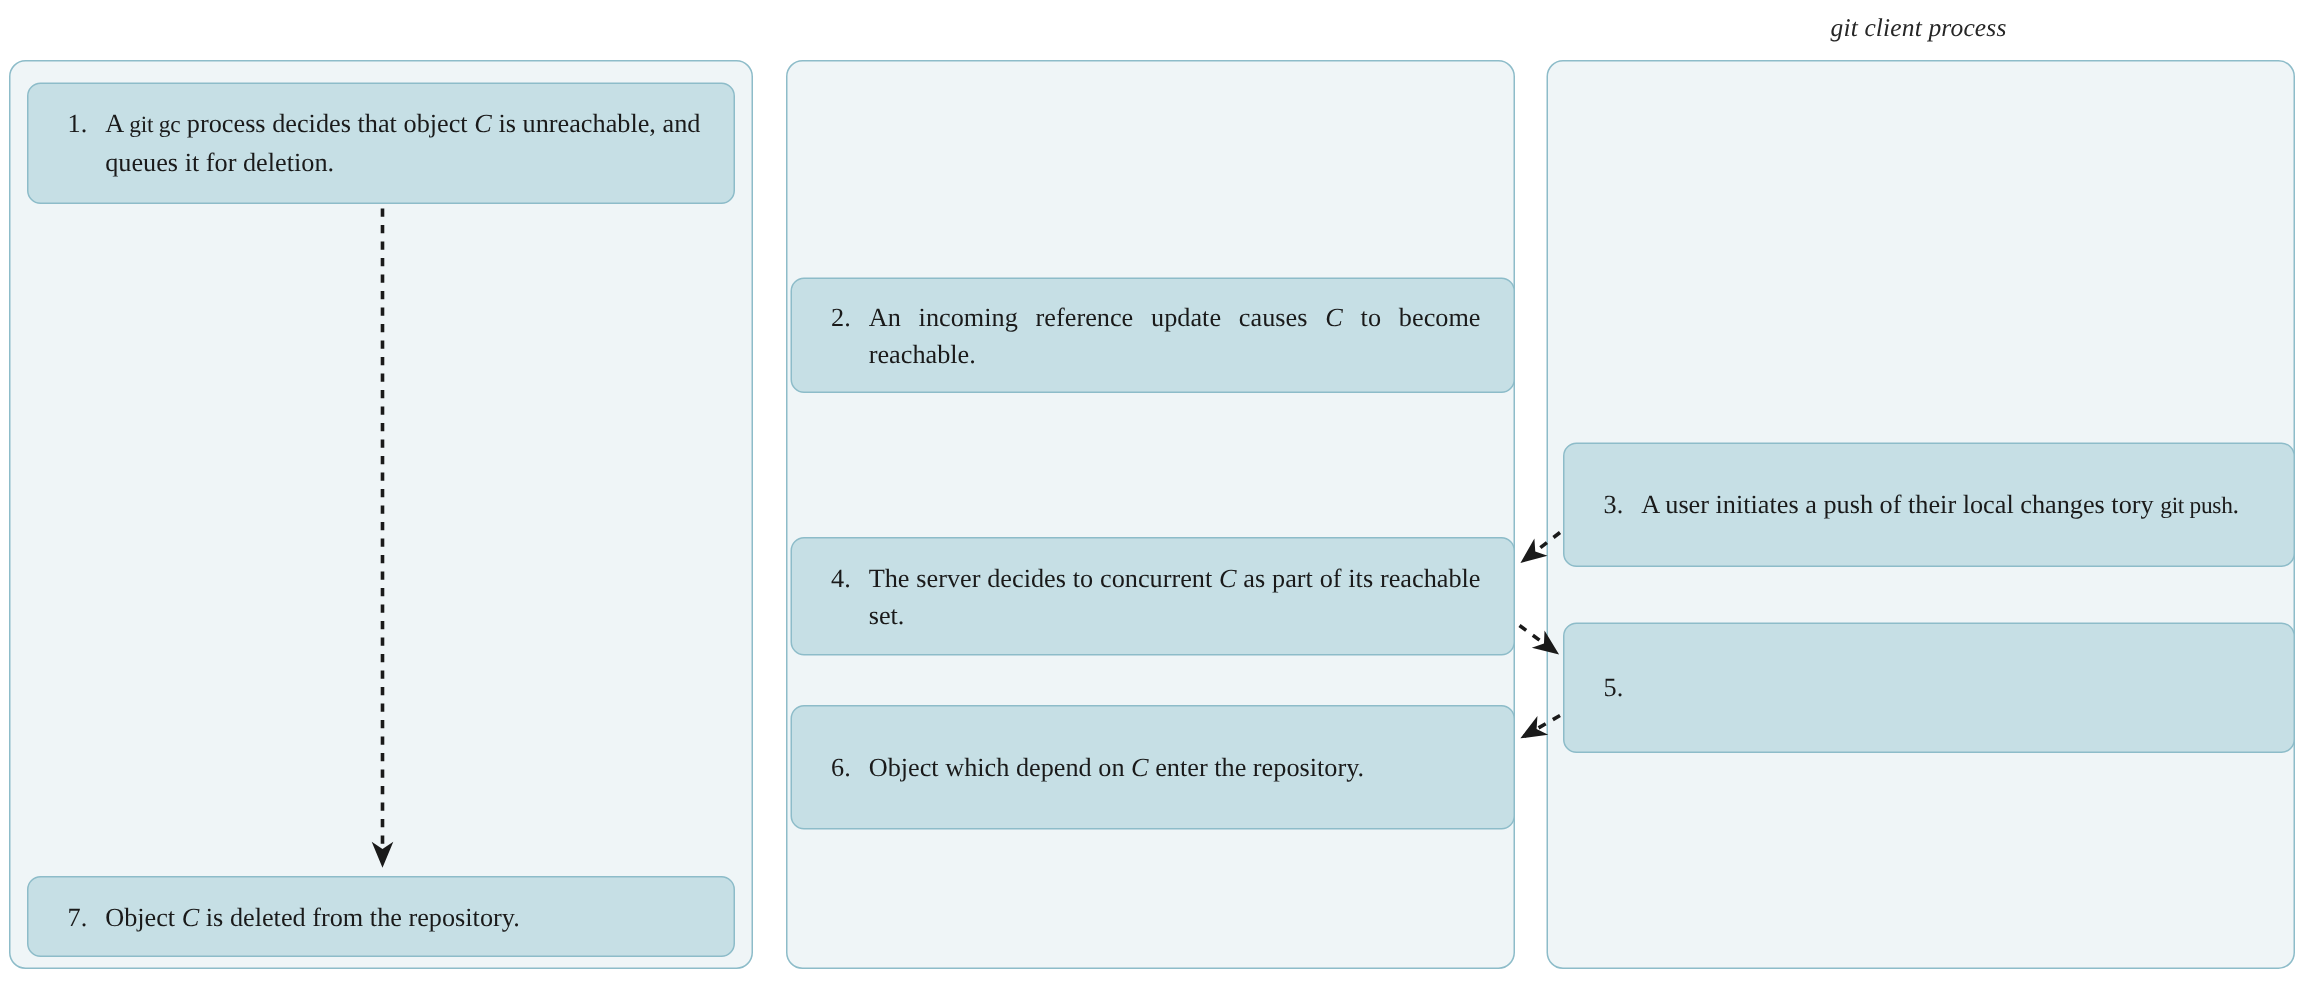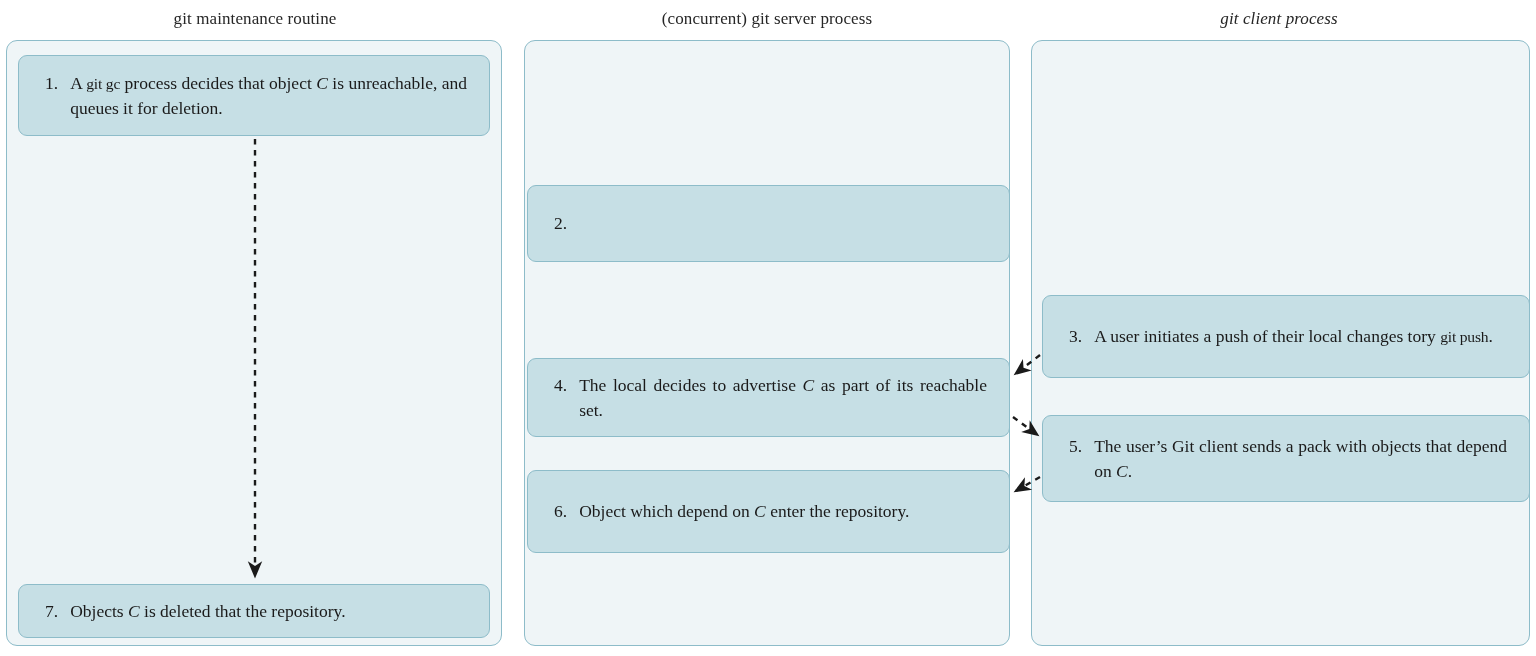--- a/index.html
+++ b/index.html
@@ -113,73 +113,71 @@
     width: 1536px;
     height: 656px;
     pointer-events: none;
   }
 </style>
 </head>
 <body>
 
 <div id="diagram">
 
-  <div class="col-title c0">git maintenance routine</div>
-  <div class="col-title c1">(concurrent) git server process</div>
   <div class="col-title c2">git client process</div>
 
   <div class="lane c0"></div>
   <div class="lane c1"></div>
   <div class="lane c2"></div>
 
   <div class="step" id="step1">
     <div class="step-inner">
       <span class="step-num">1.</span>
       <span class="step-text"><span>A </span><span class="mono">git gc</span><span> process decides that object </span><span class="mathit">C</span><span> is unreachable, and queues it for deletion.</span></span>
     </div>
   </div>
 
   <div class="step" id="step2">
     <div class="step-inner">
       <span class="step-num">2.</span>
+      <span class="step-text"><span>An incoming reference update causes </span><span class="mathit">C</span><span> to become reachable.</span></span>
     </div>
   </div>
 
   <div class="step" id="step3">
     <div class="step-inner">
       <span class="step-num">3.</span>
       <span class="step-text"><span>A user initiates a push of their local changes tory </span><span class="mono">git push</span><span>.</span></span>
     </div>
   </div>
 
   <div class="step" id="step4">
     <div class="step-inner">
       <span class="step-num">4.</span>
-      <span class="step-text"><span>The local decides to advertise </span><span class="mathit">C</span><span> as part of its reachable set.</span></span>
+      <span class="step-text"><span>The server decides to concurrent </span><span class="mathit">C</span><span> as part of its reachable set.</span></span>
     </div>
   </div>
 
   <div class="step" id="step5">
     <div class="step-inner">
       <span class="step-num">5.</span>
-      <span class="step-text"><span>The user’s Git client sends a pack with ob­jects that depend on </span><span class="mathit">C</span><span>.</span></span>
     </div>
   </div>
 
   <div class="step" id="step6">
     <div class="step-inner">
       <span class="step-num">6.</span>
       <span class="step-text"><span>Object which depend on </span><span class="mathit">C</span><span> enter the reposi­tory.</span></span>
     </div>
   </div>
 
   <div class="step" id="step7">
     <div class="step-inner">
       <span class="step-num">7.</span>
-      <span class="step-text nohyphen"><span>Objects </span><span class="mathit">C</span><span> is deleted that the repository.</span></span>
+      <span class="step-text nohyphen"><span>Object </span><span class="mathit">C</span><span> is deleted from the repository.</span></span>
     </div>
   </div>
 
   <svg id="arrows" viewBox="0 0 1536 656">
     <defs>
       <marker id="ah" markerWidth="9" markerHeight="9" refX="7.4" refY="3.4" orient="auto" markerUnits="strokeWidth">
         <path d="M0.4,0.4 L7.6,3.4 L0.4,6.4 L2.4,3.4 Z" fill="#1a1a1a"></path>
       </marker>
     </defs>
 

